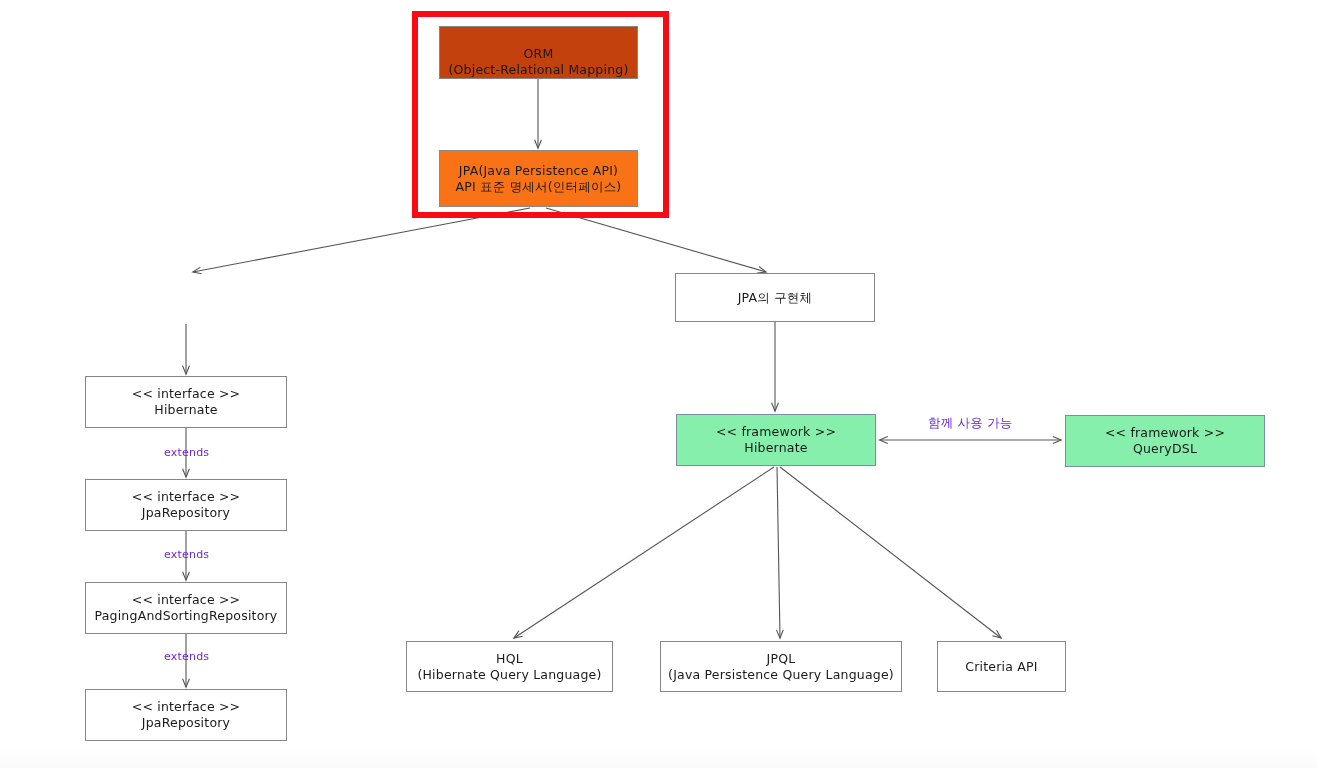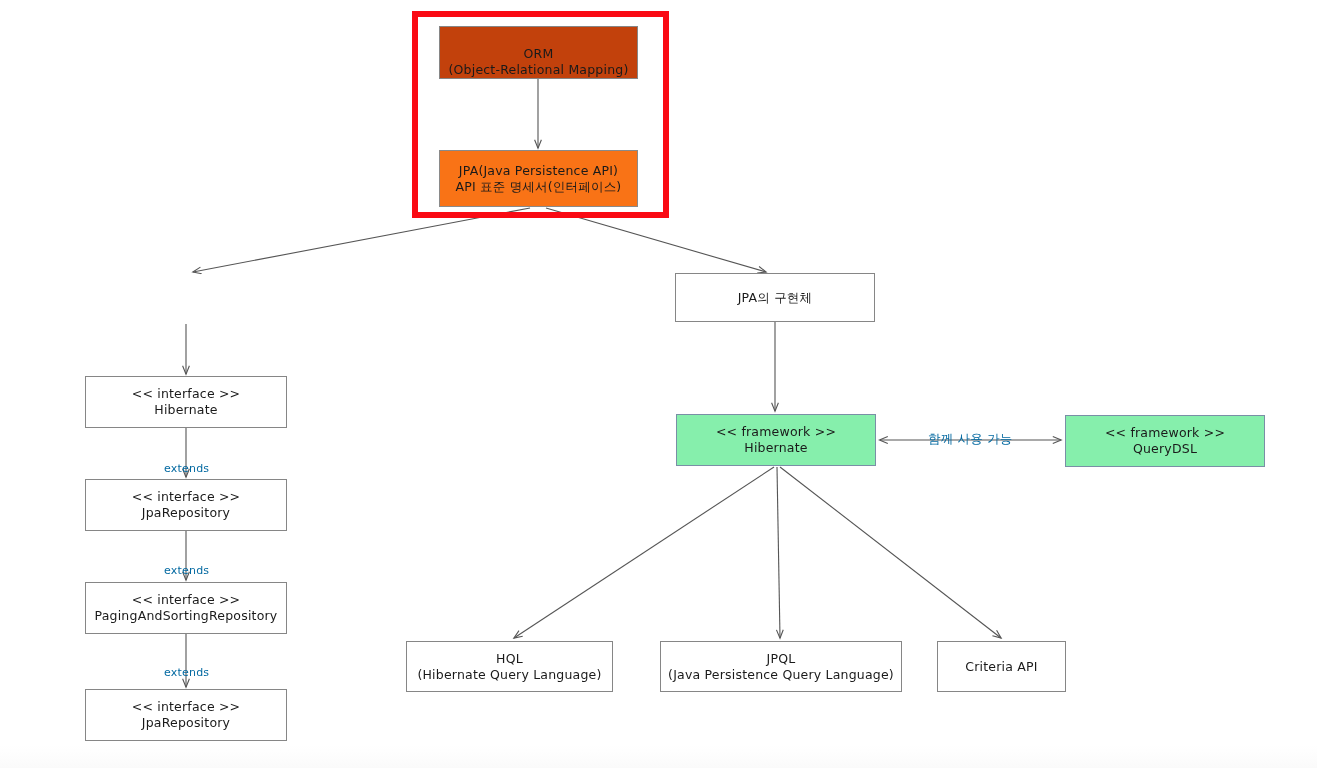--- a/index.html
+++ b/index.html
@@ -51,26 +51,25 @@
   .highlight-box {
     position: absolute;
     box-sizing: border-box;
     border: 6px solid #fa0a14;
     background: transparent;
     z-index: 1;
   }
   .edge-label {
     position: absolute;
     font-size: 11px;
-    color: #0369a1;
+    color: #6d28d9;
     white-space: nowrap;
     z-index: 3;
     background: transparent;
     letter-spacing: 0.2px;
-    margin-top: 16px;
   }
   .edge-label.kr { font-size: 12.5px; }
 </style>
 </head>
 <body>
 
 <div id="canvas">
 
   <div class="highlight-box" style="left:412px; top:11px; width:257px; height:207px;"></div>
 

